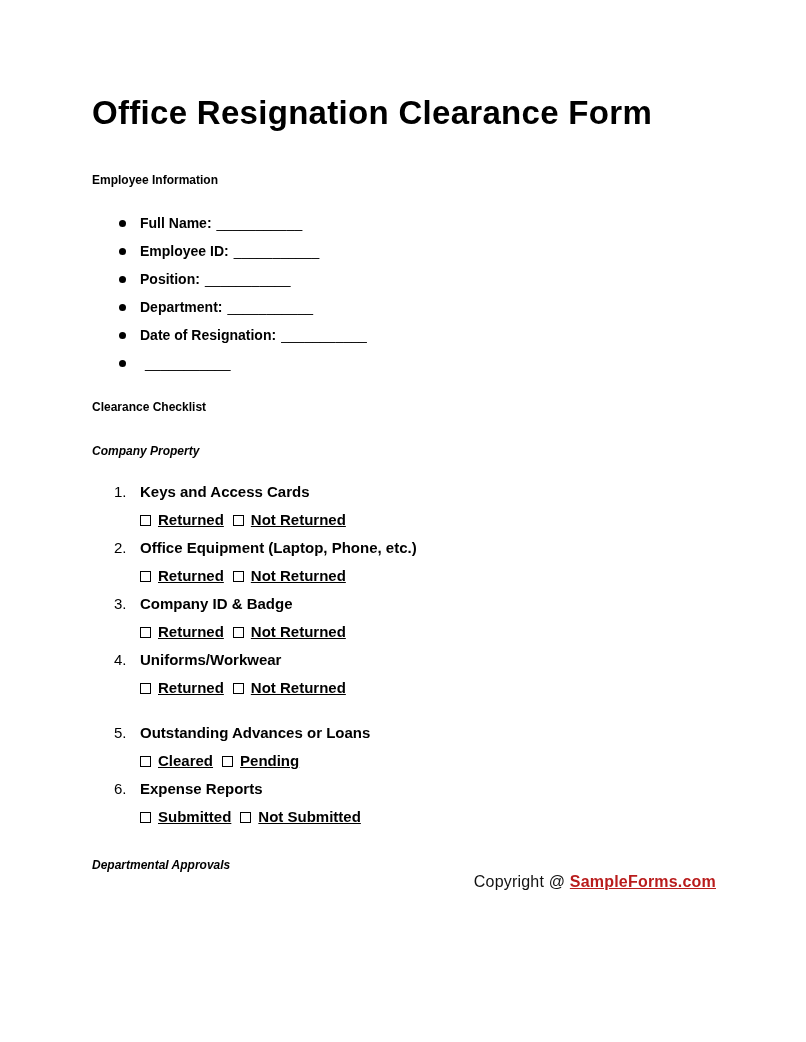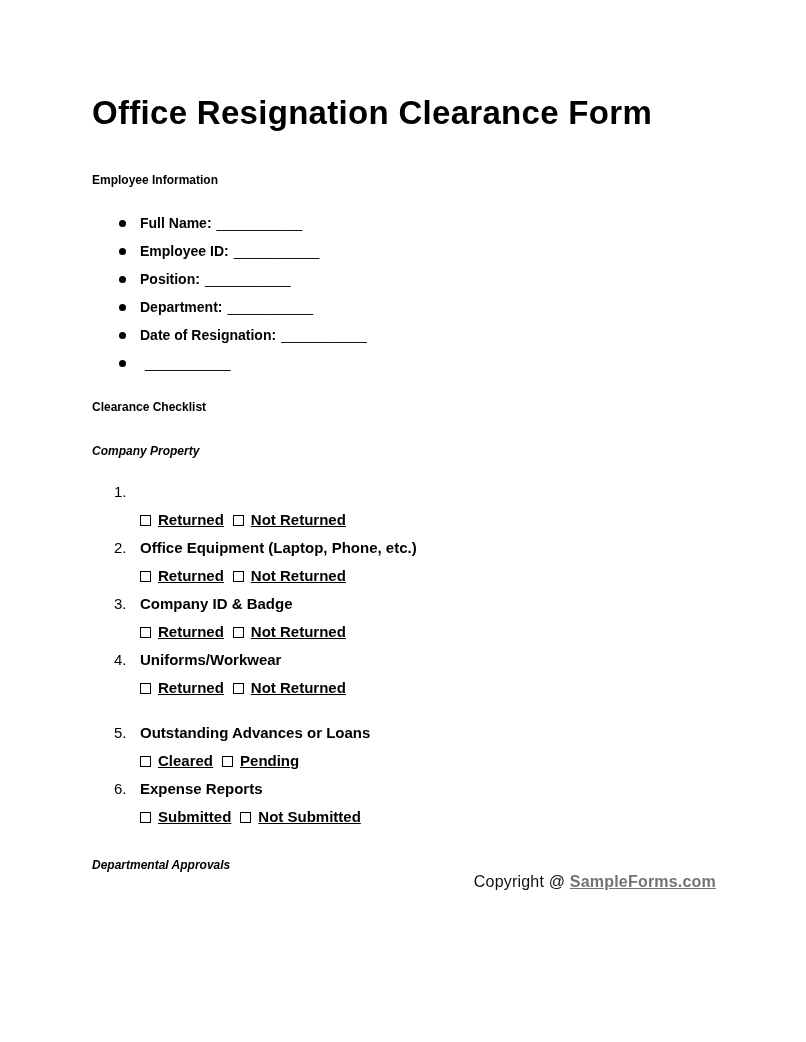--- a/index.html
+++ b/index.html
@@ -152,20 +152,21 @@
     </div>
 
     <h2 class="section-heading mt-heading-3">Clearance Checklist</h2>
 
     <h2 class="section-heading mt-heading-2">Company Property</h2>
 
     <div class="check-list">
       <div class="check-item">
         <div class="item-row">
           <span class="num-cell">1.</span>
+          <span class="item-title">Keys and Access Cards</span>
         </div>
         <div class="option-row">
           <span class="cb"></span>
             <span>Returned</span>
           <span class="cb second"></span>
             <span>Not Returned</span>
         </div>
       </div>
       <div class="check-item">
         <div class="item-row">
@@ -232,15 +233,15 @@
         </div>
       </div>
     </div>
 
     <h2 class="section-heading mt-heading-2">Departmental Approvals</h2>
 
   </div>
 
   <div class="footer">
     <span>Copyright @</span>
-    <span class="footer-link" style="color: #737373;">SampleForms.com</span>
+    <span class="footer-link" style="color: #b91c1c;">SampleForms.com</span>
   </div>
 </div>
 
 </body></html>

